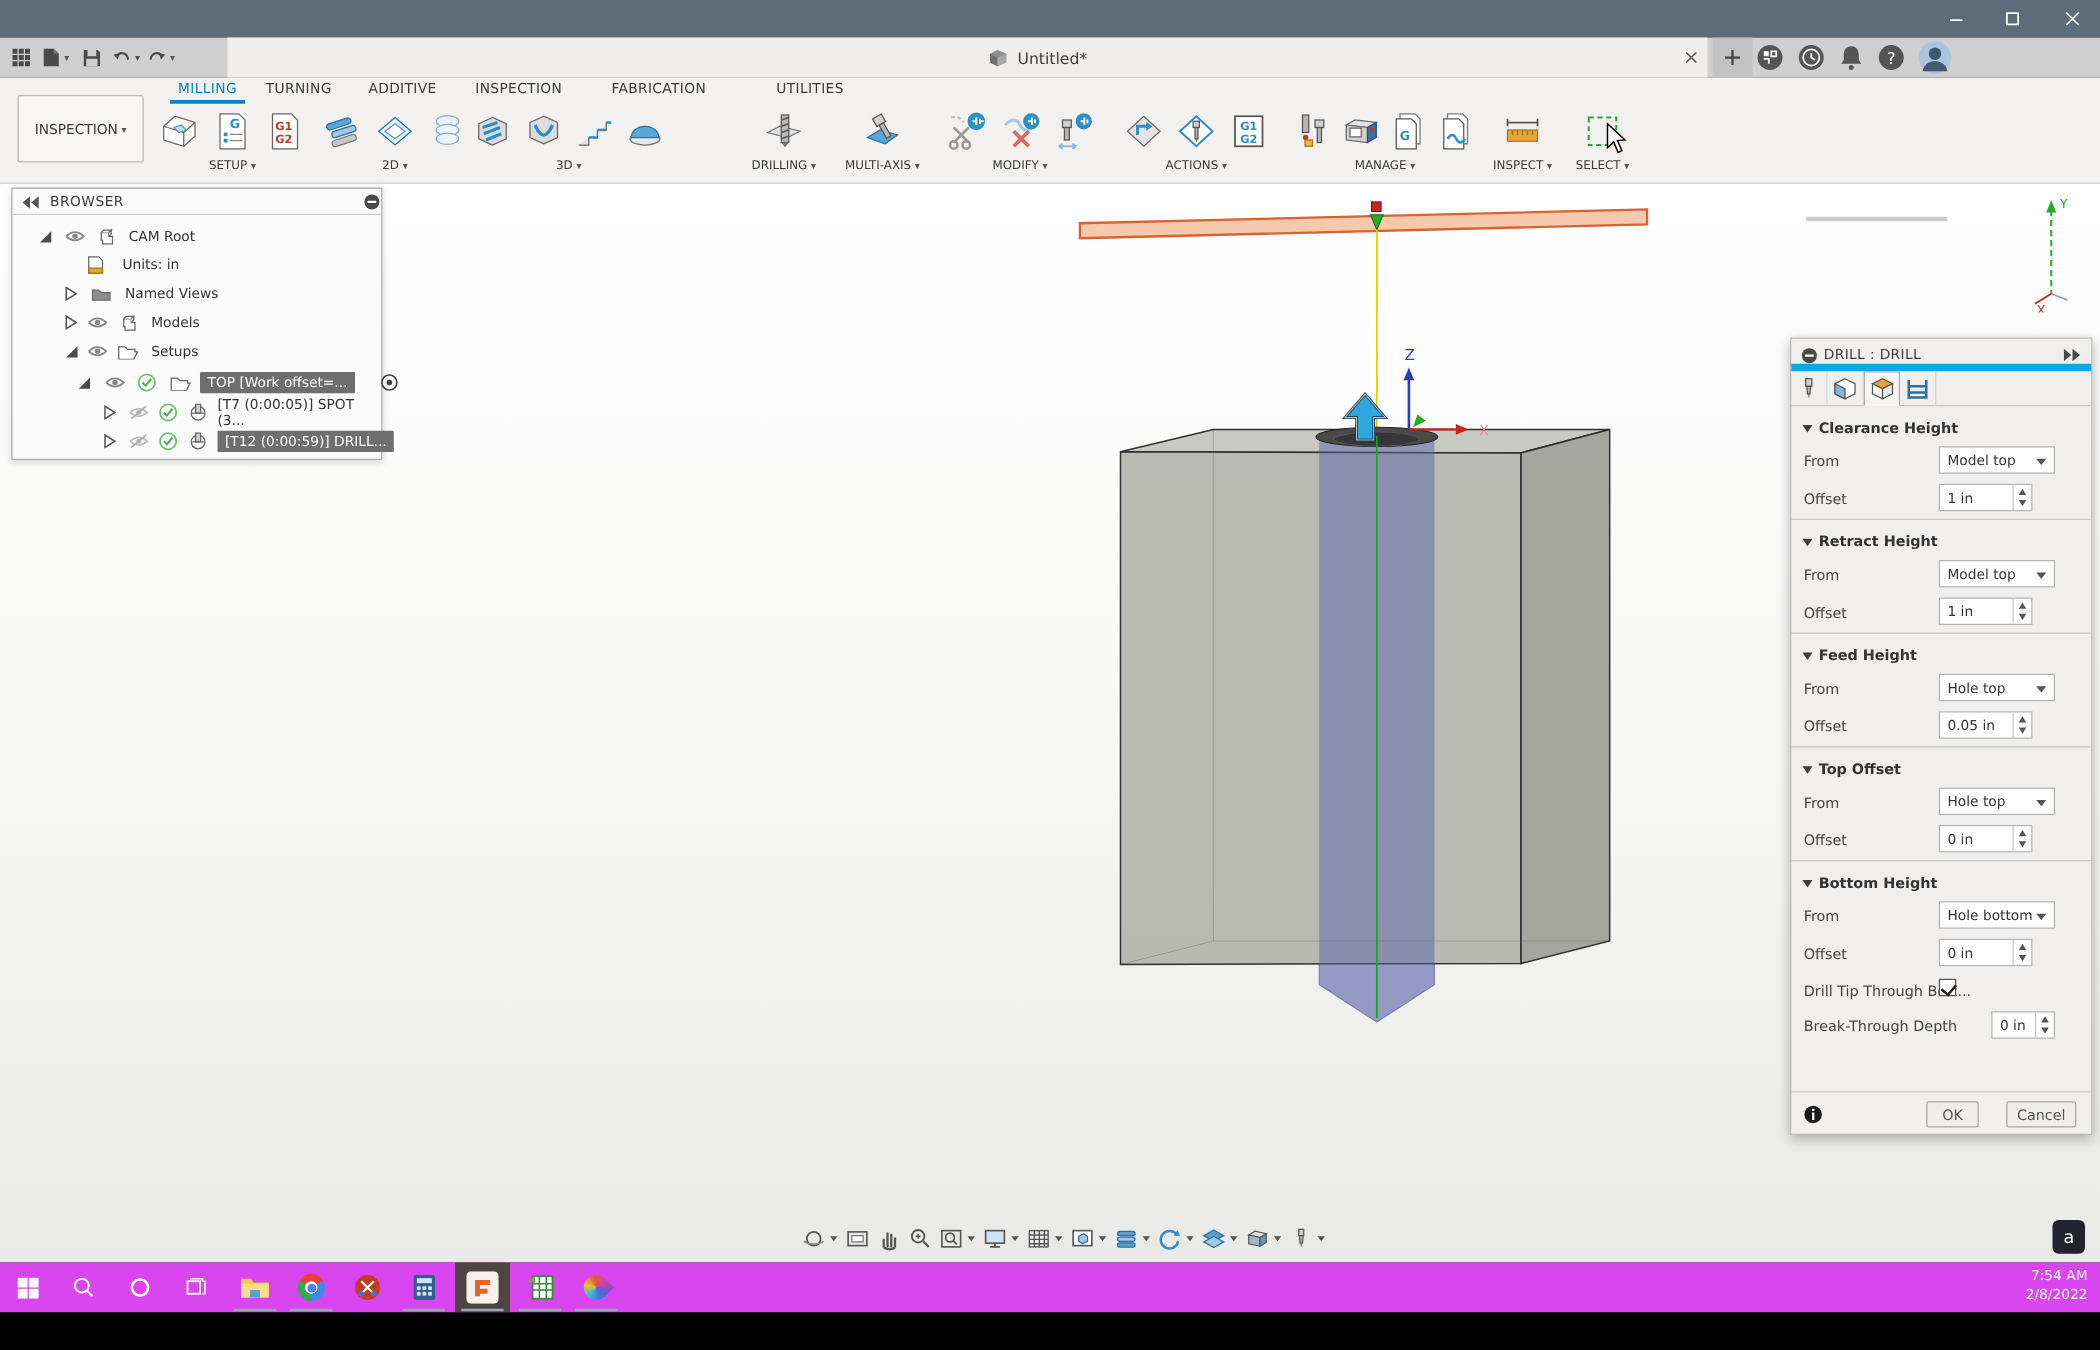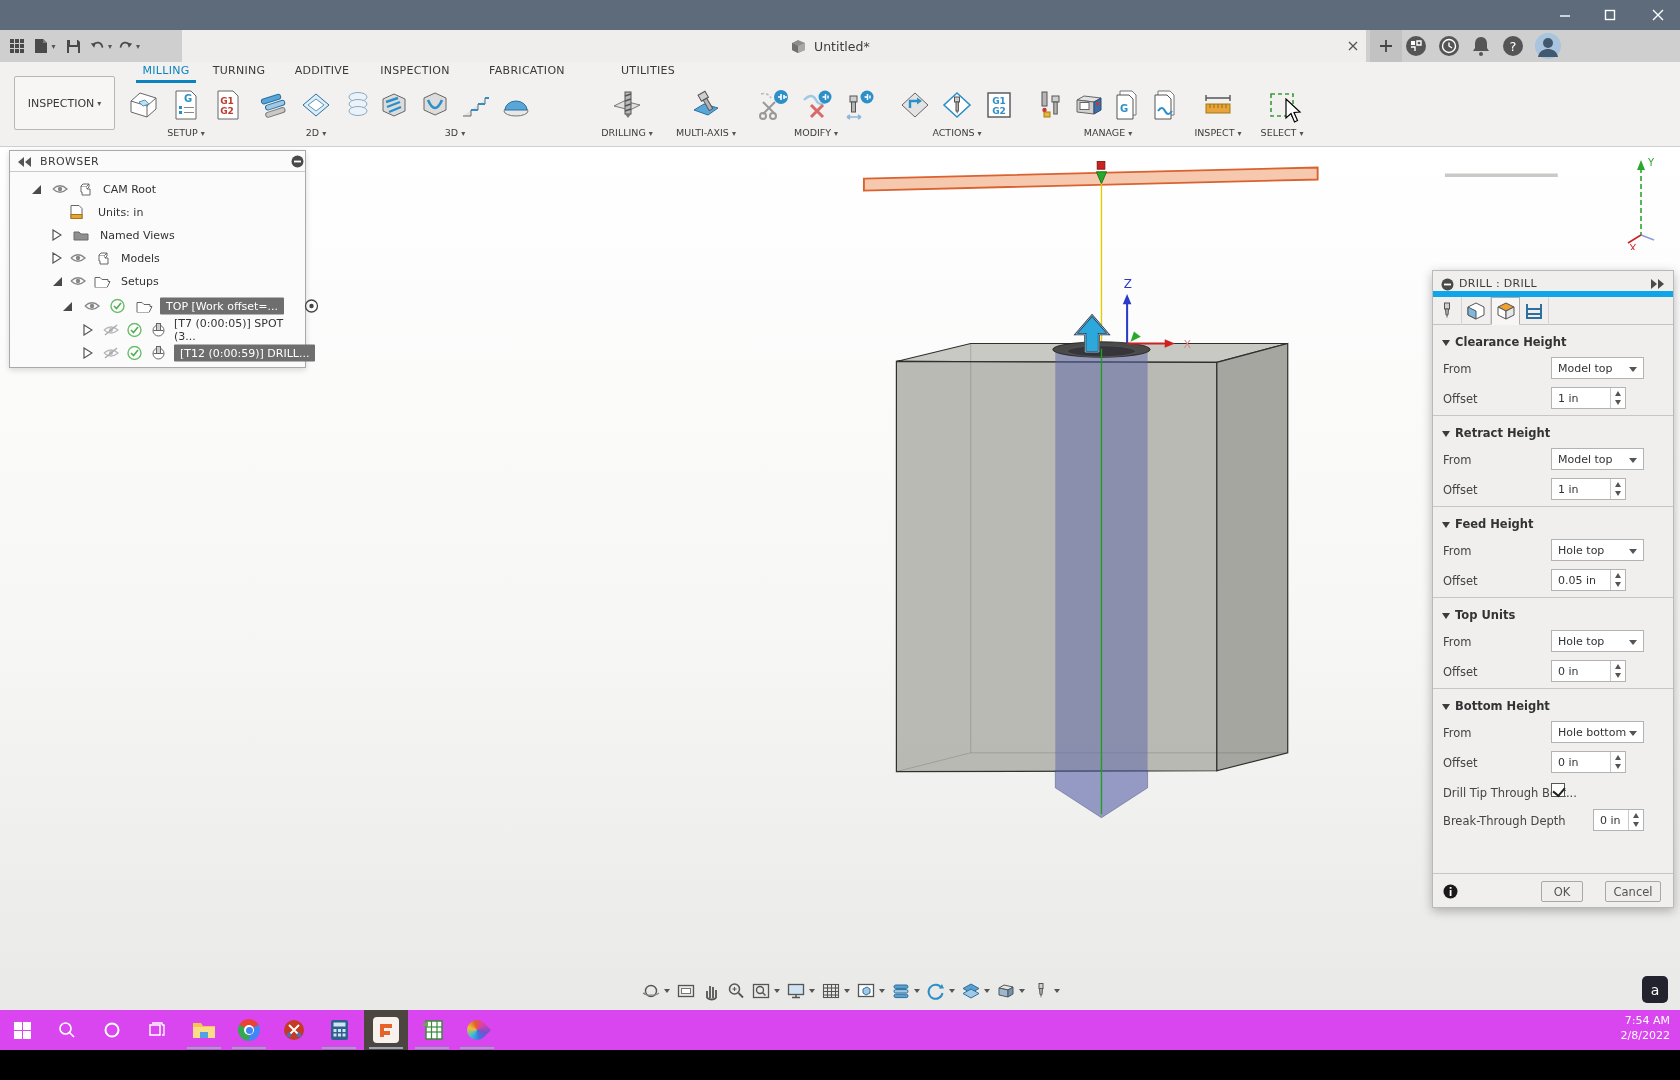--- a/index.html
+++ b/index.html
@@ -815,21 +815,21 @@
                   <span class="spin-up"></span>
                   <span class="spin-dn"></span>
                 </span>
               </div>
             </div>
         </div>
 
         <div class="dsection">
           <div class="dsec-head">
               <span class="dsec-tri"></span>
-              <span class="dsec-title">Top Units</span>
+              <span class="dsec-title">Top Offset</span>
             </div>
           <div class="drow">
               <span class="dlabel">From</span>
             <div class="dselect">
                 <span>Hole top</span>
               </div>
             </div>
           <div class="drow">
               <span class="dlabel">Offset</span>
             <div class="dinput">

